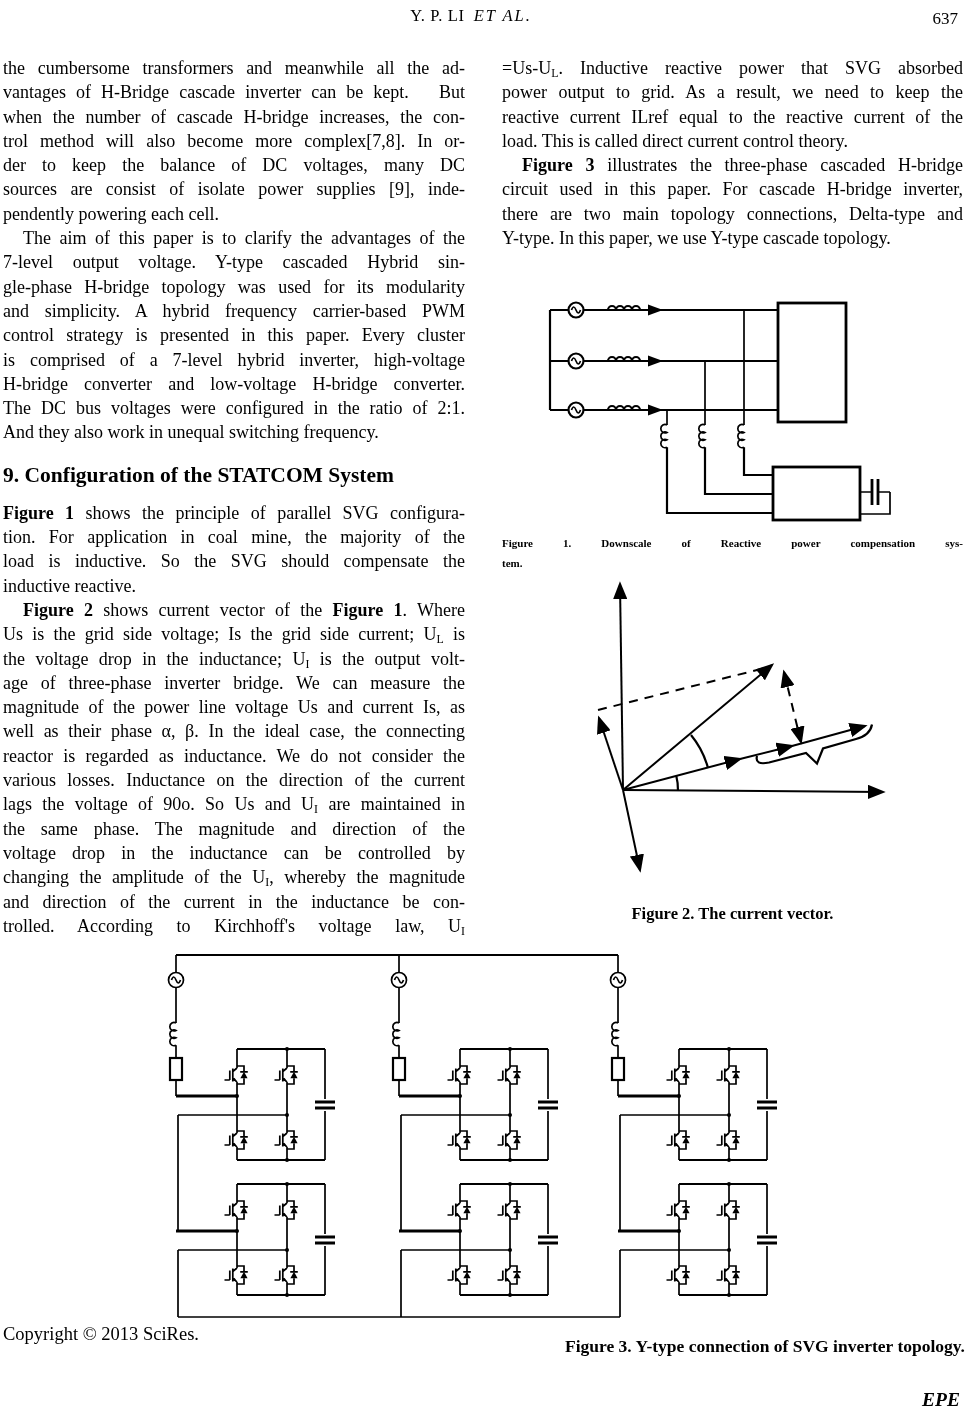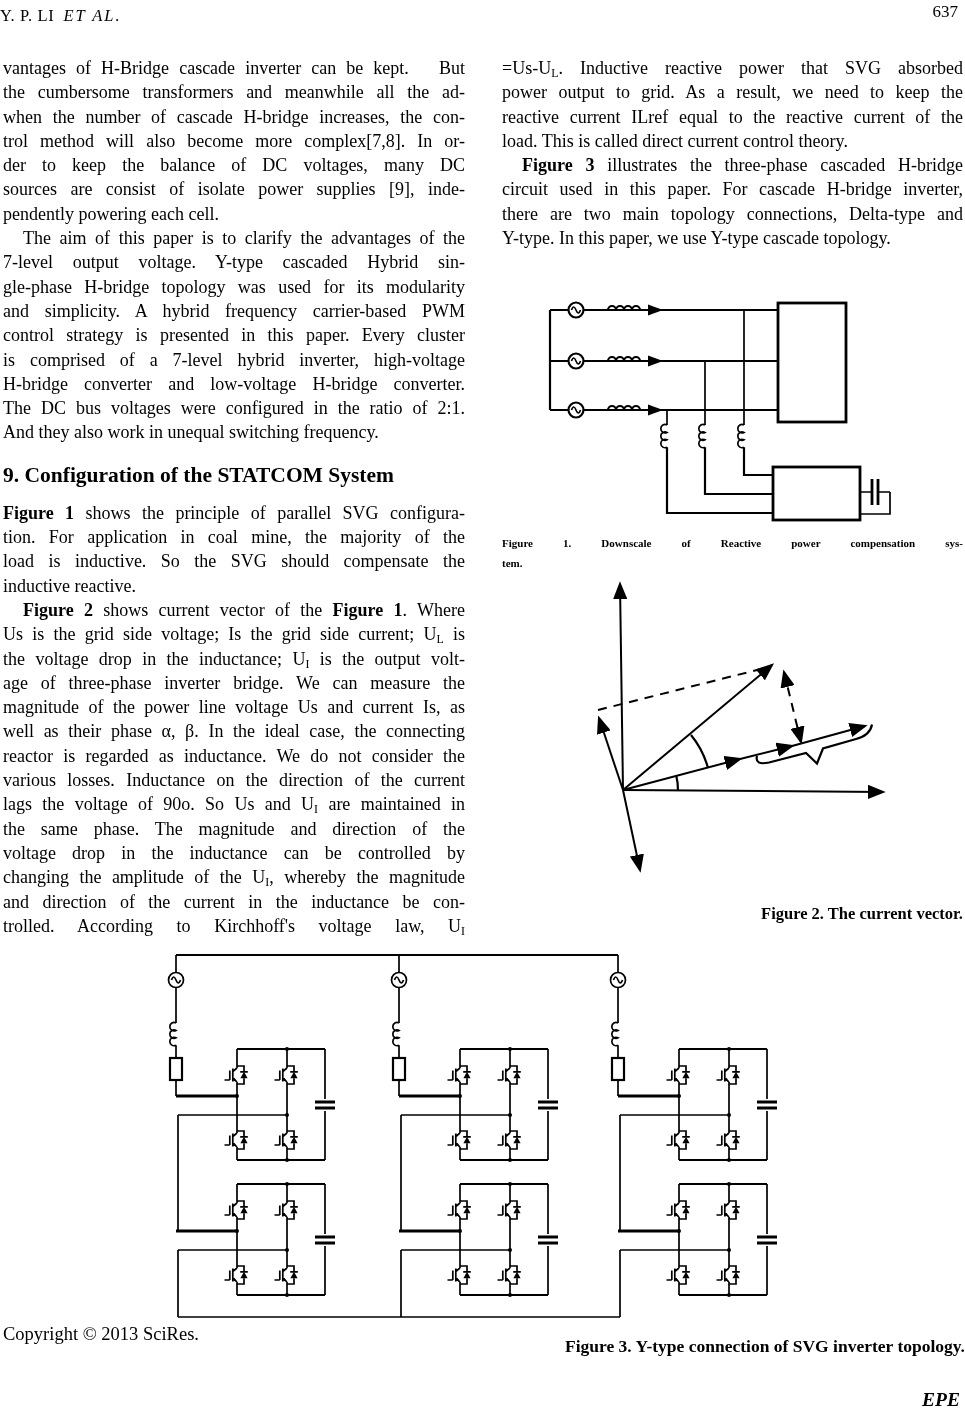--- a/index.html
+++ b/index.html
@@ -1,41 +1,41 @@
 <!DOCTYPE html>
 <html><head>
 <meta charset="utf-8">
 <style>
   html,body{margin:0;padding:0;background:#777;}
   .page{position:relative;width:965px;height:1414px;background:#ffffff;color:#000;
         font-family:"Liberation Serif",serif;overflow:hidden;}
   
-  .hdr-title{position:absolute;top:6px;left:0;width:846px;
-             font-size:16.5px;letter-spacing:.04em;}
+  .hdr-title{position:absolute;top:6px;left:0;width:846px;text-align:center;
+             font-size:16.5px;letter-spacing:.04em;padding-left:48px;}
   .hdr-title .it{font-style:italic;margin-left:9px;letter-spacing:.12em;}
-  .hdr-page{position:absolute;top:2px;right:7px;font-size:17px;}
+  .hdr-page{position:absolute;top:9px;right:7px;font-size:17px;}
   
   .col{position:absolute;top:56px;}
   #col-left{left:3px;width:462px;}
   #col-right{left:502px;width:461px;}
   .line{font-size:18px;line-height:24.3px;height:24.3px;text-align:justify;
         text-align-last:justify;white-space:normal;}
   .line.last{text-align-last:auto;}
   .line.indent{text-indent:20px;}
   .b{font-weight:700;}
   .sub{font-size:.66em;vertical-align:-0.22em;}
   h2.section{font-size:21.5px;line-height:28px;font-weight:700;margin:16px 0 12px 0;}
   
   .figsvg{position:absolute;}
   #fig1-svg{left:500px;top:293px;}
   #fig2-svg{left:560px;top:572px;}
   #fig3-svg{left:160px;top:948px;}
   .fig-cap-just{position:absolute;left:502px;top:533px;width:461px;font-weight:700;}
   .fig-cap-just .line{font-size:11px;line-height:20px;height:20px;}
-  .fig2-cap{position:absolute;left:502px;top:904px;width:461px;text-align:right;
+  .fig2-cap{position:absolute;left:502px;top:904px;width:461px;text-align:center;
             font-weight:700;font-size:16.5px;}
   .fig3-cap{position:absolute;left:0;top:1336px;width:965px;text-align:right;
             font-weight:700;font-size:17.5px;}
   
   .ftr-left{position:absolute;left:3px;top:1324px;font-size:18.5px;}
   .ftr-right{position:absolute;right:5px;top:1389px;font-size:19.5px;font-weight:700;font-style:italic;}
   
   .s  {stroke:#000;fill:none;stroke-width:1.7;}
   .s2 {stroke:#000;fill:none;stroke-width:2.2;}
   .s3 {stroke:#000;fill:none;stroke-width:2.8;}
@@ -49,22 +49,22 @@
 
 <div class="page">
 
   <div class="hdr-title">
     <span>Y. P. LI</span><span class="it">ET AL.</span>
   </div>
   <div class="hdr-page">637</div>
 
   <div class="col" id="col-left">
     <div>
+        <div class="line"><span>the cumbersome transformers and meanwhile all the ad-</span></div>
         <div class="line"><span>vantages of H-Bridge cascade inverter can be kept.&nbsp;&nbsp; But</span></div>
-        <div class="line"><span>the cumbersome transformers and meanwhile all the ad-</span></div>
         <div class="line"><span>when the number of cascade H-bridge increases, the con-</span></div>
         <div class="line"><span>trol method will also become more complex[7,8]. In or-</span></div>
         <div class="line"><span>der to keep the balance of DC voltages, many DC</span></div>
         <div class="line"><span>sources are consist of isolate power supplies [9], inde-</span></div>
         <div class="line last"><span>pendently powering each cell.</span></div>
         <div class="line indent"><span>The aim of this paper is to clarify the advantages of the</span></div>
         <div class="line"><span>7-level output voltage. Y-type cascaded Hybrid sin-</span></div>
         <div class="line"><span>gle-phase H-bridge topology was used for its modularity</span></div>
         <div class="line"><span>and simplicity. A hybrid frequency carrier-based PWM</span></div>
         <div class="line"><span>control strategy is presented in this paper. Every cluster</span></div>

